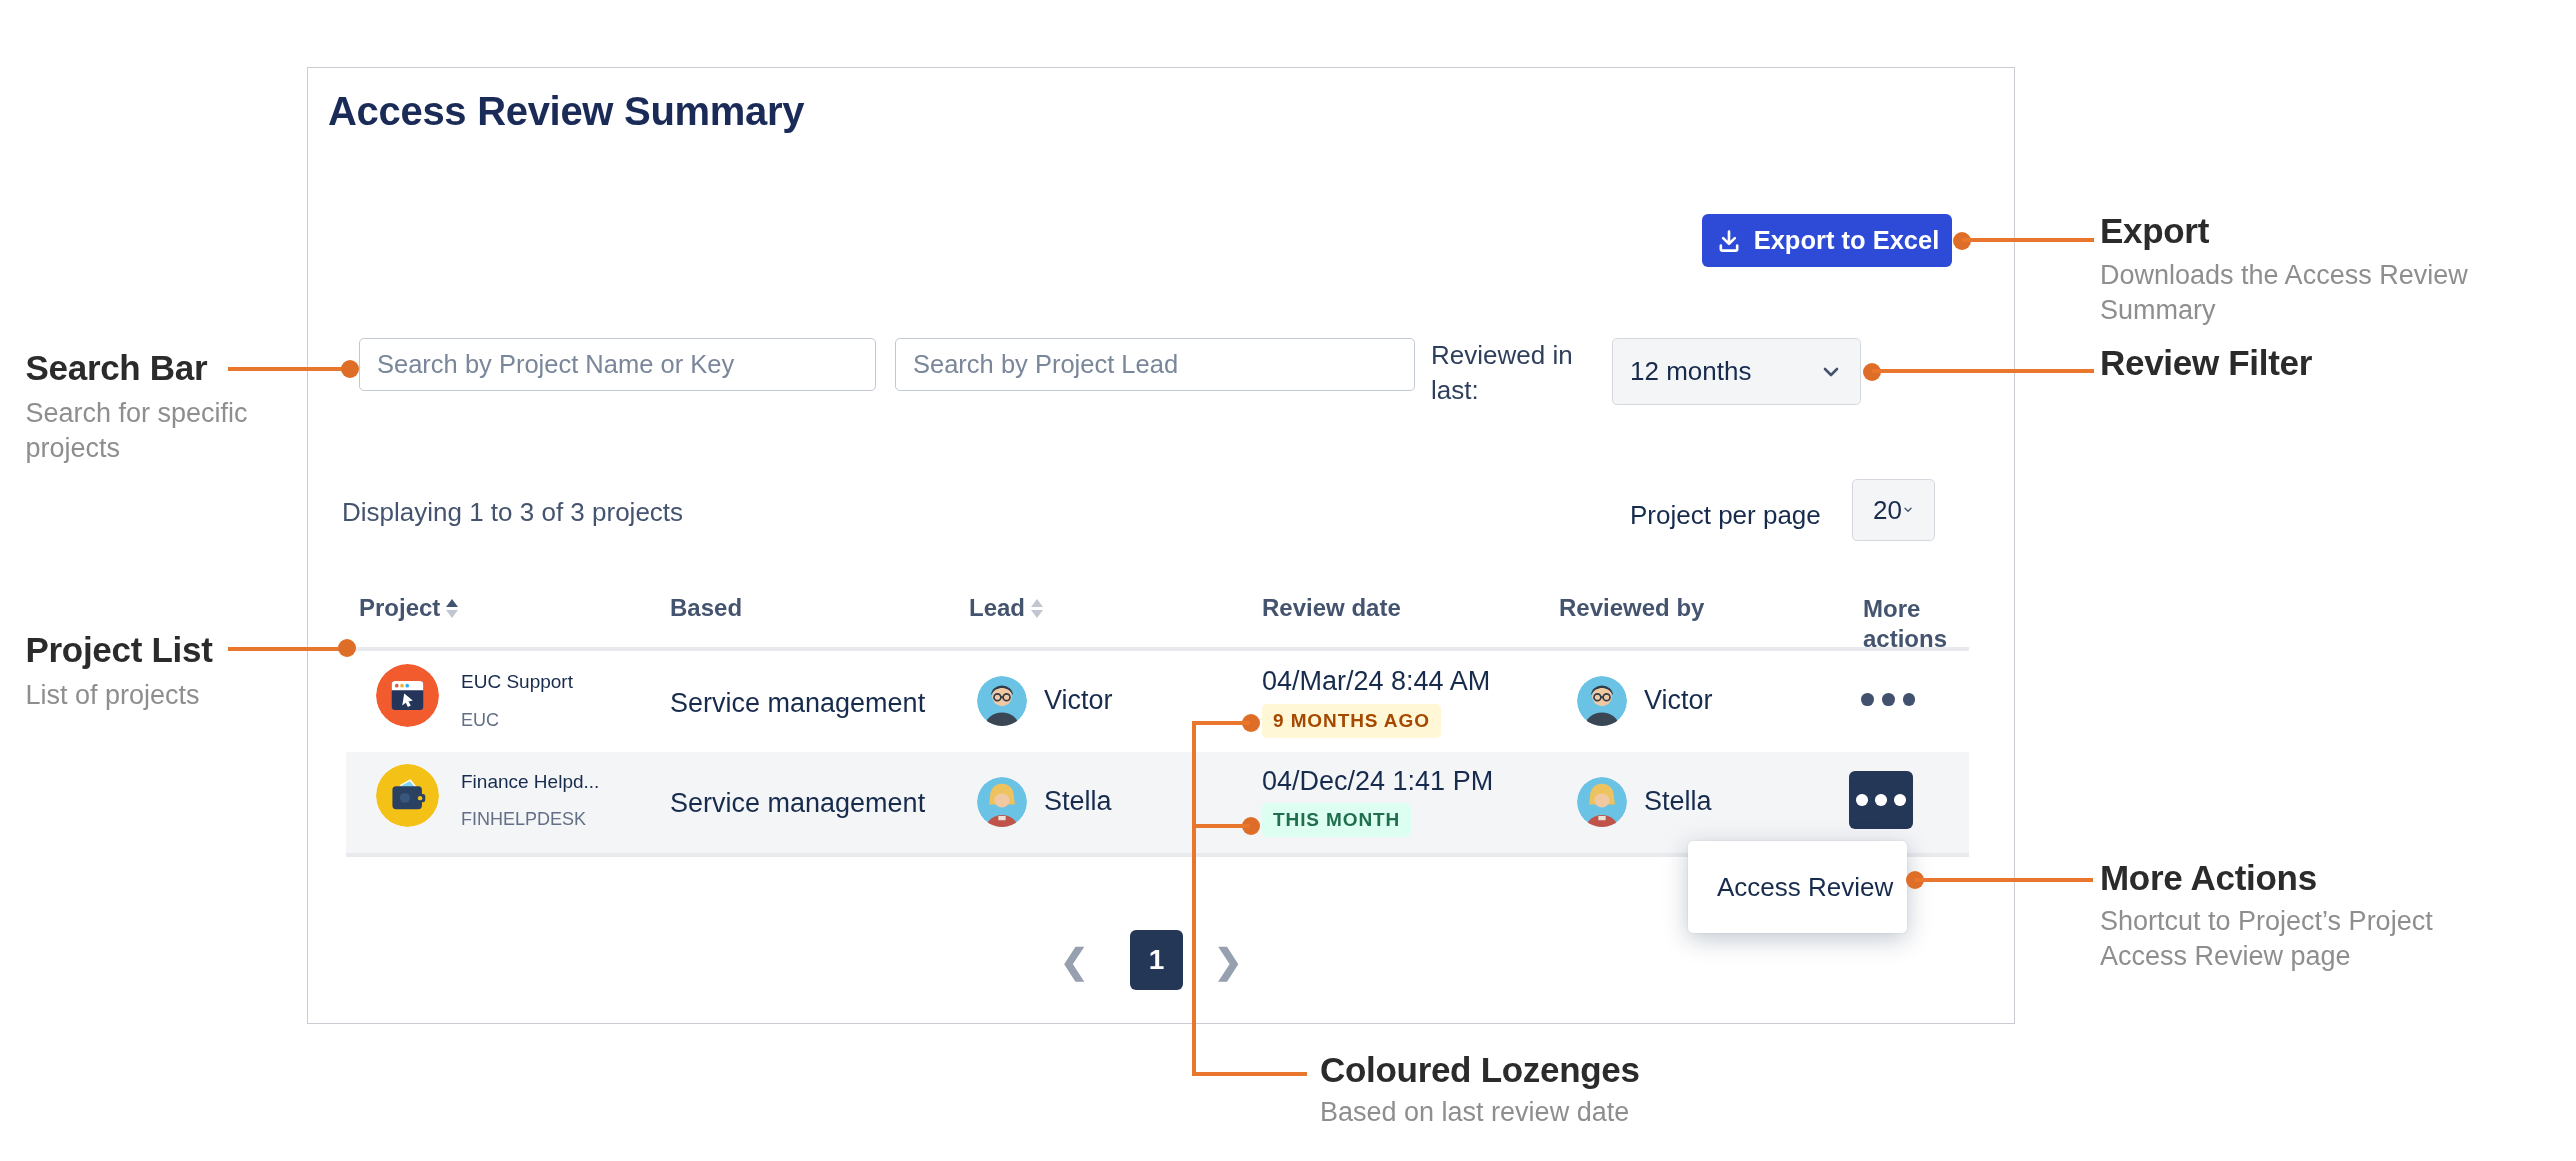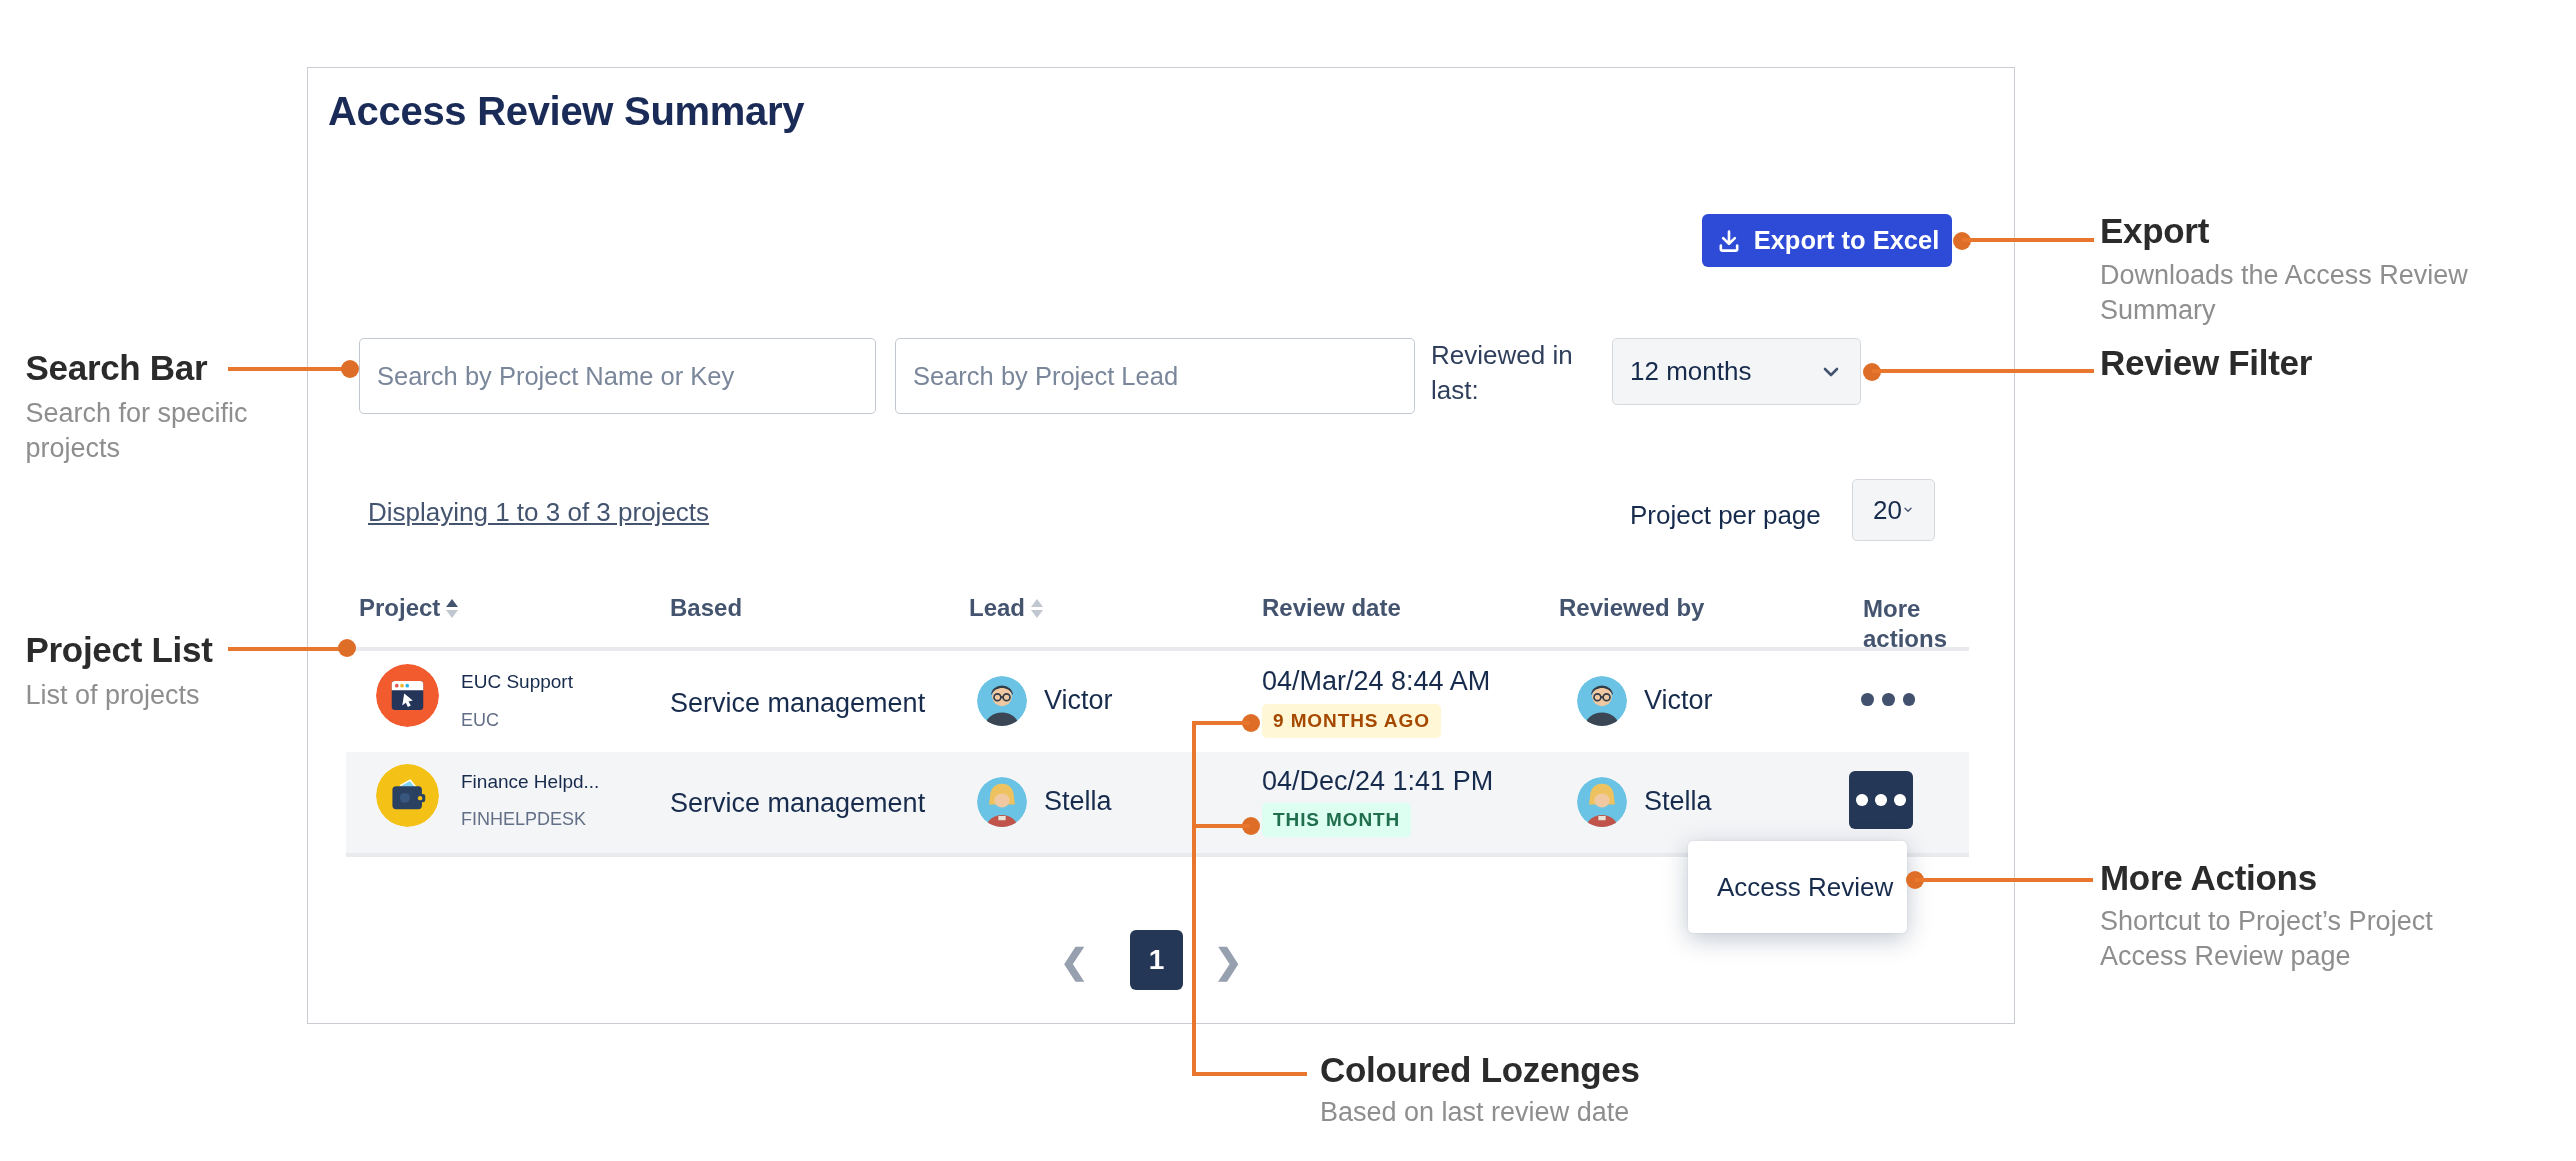--- a/index.html
+++ b/index.html
@@ -11,21 +11,21 @@
   .panel { position:absolute; left:307px; top:67px; width:1708px; height:957px;
            background:#fff; border:1.8px solid #C9CDD3; }
   .page-title { position:absolute; left:328px; top:89px; font-size:40px; font-weight:700;
                 color:#1A2B57; letter-spacing:-0.3px; }
 
   .btn-primary { position:absolute; left:1702px; top:214px; width:250px; height:53px;
                  background:#2D4BD7; border-radius:6px; display:flex; align-items:center;
                  justify-content:center; gap:11px; color:#fff; font-size:25.5px; font-weight:600;
                  border:none; cursor:pointer; }
 
-  .input { position:absolute; height:76px; border:1.8px solid #C1C7D0; border-radius:4.9px;
+  .input { position:absolute; height:53px; border:1.8px solid #C1C7D0; border-radius:4.9px;
            font-size:25.5px; color:var(--navy); padding:16px 17px; background:#fff;
            font-family:"Liberation Sans", sans-serif; }
   .input::placeholder { color:#7A869A; }
 
   .field-label { position:absolute; font-size:26px; color:#2F3F5C; line-height:1.35; }
 
   .select { position:absolute; background:#F4F5F7; border:1.8px solid #D5D9DF; border-radius:4.9px;
             display:flex; align-items:center; justify-content:space-between;
             font-size:26px; color:var(--navy); cursor:pointer; }
 
@@ -98,21 +98,21 @@
 
   <div class="field-label" style="left:1431px; top:338px; width:146px;">Reviewed in last:</div>
 
   <div class="select" style="left:1612px; top:338px; width:249px; height:67px; padding:0 17px;">
     <span>12 months</span>
     <svg width="24" height="24" viewBox="0 0 24 24">
       <path d="M6 9l6 6 6-6" stroke="#44546F" stroke-width="2.6" fill="none" stroke-linecap="round" stroke-linejoin="round"></path>
     </svg>
   </div>
 
-  <div class="muted-text" style="left:368px; top:497px;text-decoration:underline;">Displaying 1 to 3 of 3 projects</div>
+  <div class="muted-text" style="left:342px; top:497px;">Displaying 1 to 3 of 3 projects</div>
   <div class="muted-text" style="left:1630px; top:500px; color:#172B4D;">Project per page</div>
   <div class="select" style="left:1852px; top:479px; width:83px; height:62px; padding:0 20px;">
     <span>20</span>
     <svg width="19.4" height="19.4" viewBox="0 0 24 24">
       <path d="M6 9l6 6 6-6" stroke="#44546F" stroke-width="2.6" fill="none" stroke-linecap="round" stroke-linejoin="round"></path>
     </svg>
   </div>
 
   <div class="th" style="left:359px; top:594px;">
     <span>Project</span>

